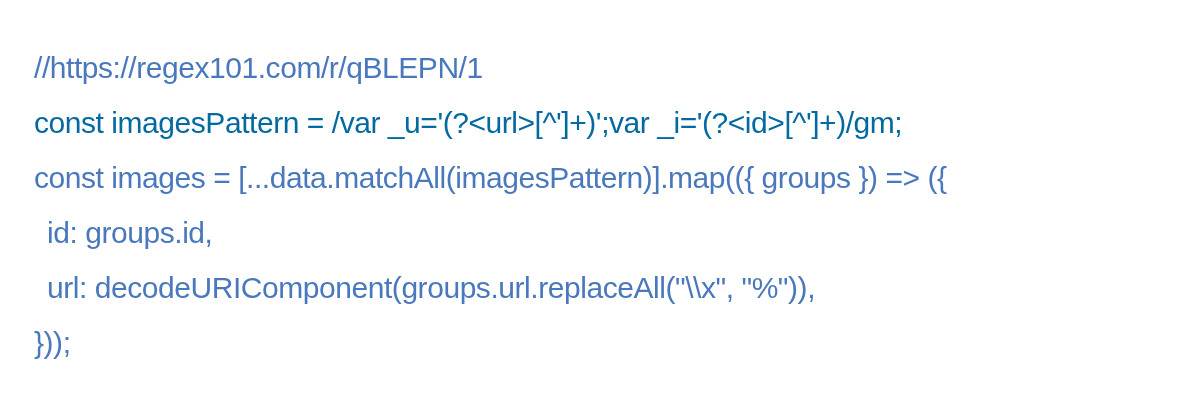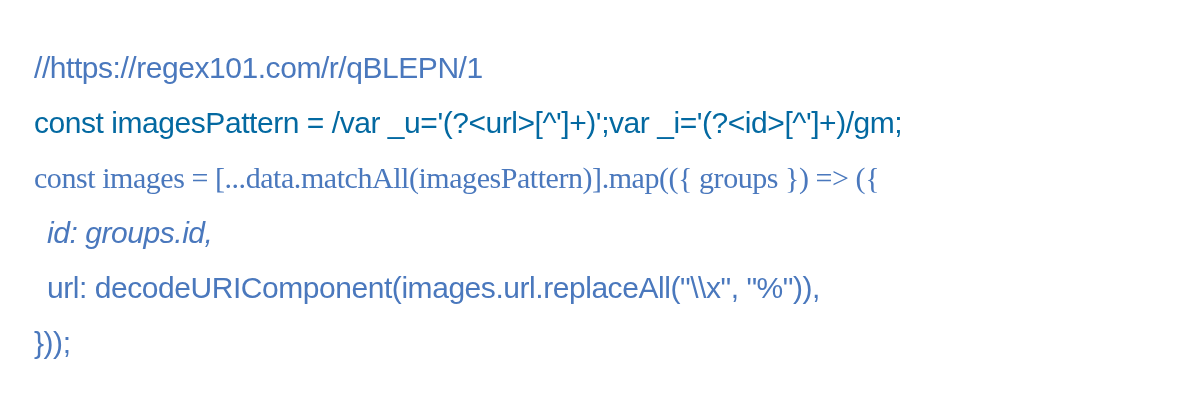--- a/index.html
+++ b/index.html
@@ -38,17 +38,17 @@
   .code-line.indent-1 {
     padding-left: 13px;
   }
 </style>
 </head>
 <body style="background: rgb(255, 255, 255);">
 
 <div id="snippet" style="background: rgb(255, 255, 255);">
   <div class="code-line" style="color: rgb(74, 120, 189);">//https://regex101.com/r/qBLEPN/1</div>
   <div class="code-line" style="color: #0369a1;">const imagesPattern = /var _u='(?&lt;url&gt;[^']+)';var _i='(?&lt;id&gt;[^']+)/gm;</div>
-  <div class="code-line" style="color: rgb(74, 120, 189); font-family: Liberation Serif, serif;">const images = [...data.matchAll(imagesPattern)].map(({ groups }) =&gt; ({</div>
-  <div class="code-line indent-1" style="color: rgb(74, 120, 189); font-style: italic;">id: groups.id,</div>
-  <div class="code-line indent-1" style="color: rgb(74, 120, 189);">url: decodeURIComponent(images.url.replaceAll("\\x", "%")),</div>
+  <div class="code-line" style="color: rgb(74, 120, 189);">const images = [...data.matchAll(imagesPattern)].map(({ groups }) =&gt; ({</div>
+  <div class="code-line indent-1" style="color: rgb(74, 120, 189);">id: groups.id,</div>
+  <div class="code-line indent-1" style="color: rgb(74, 120, 189);">url: decodeURIComponent(groups.url.replaceAll("\\x", "%")),</div>
   <div class="code-line" style="color: rgb(74, 120, 189);">}));</div>
 </div>
 
 </body></html>

